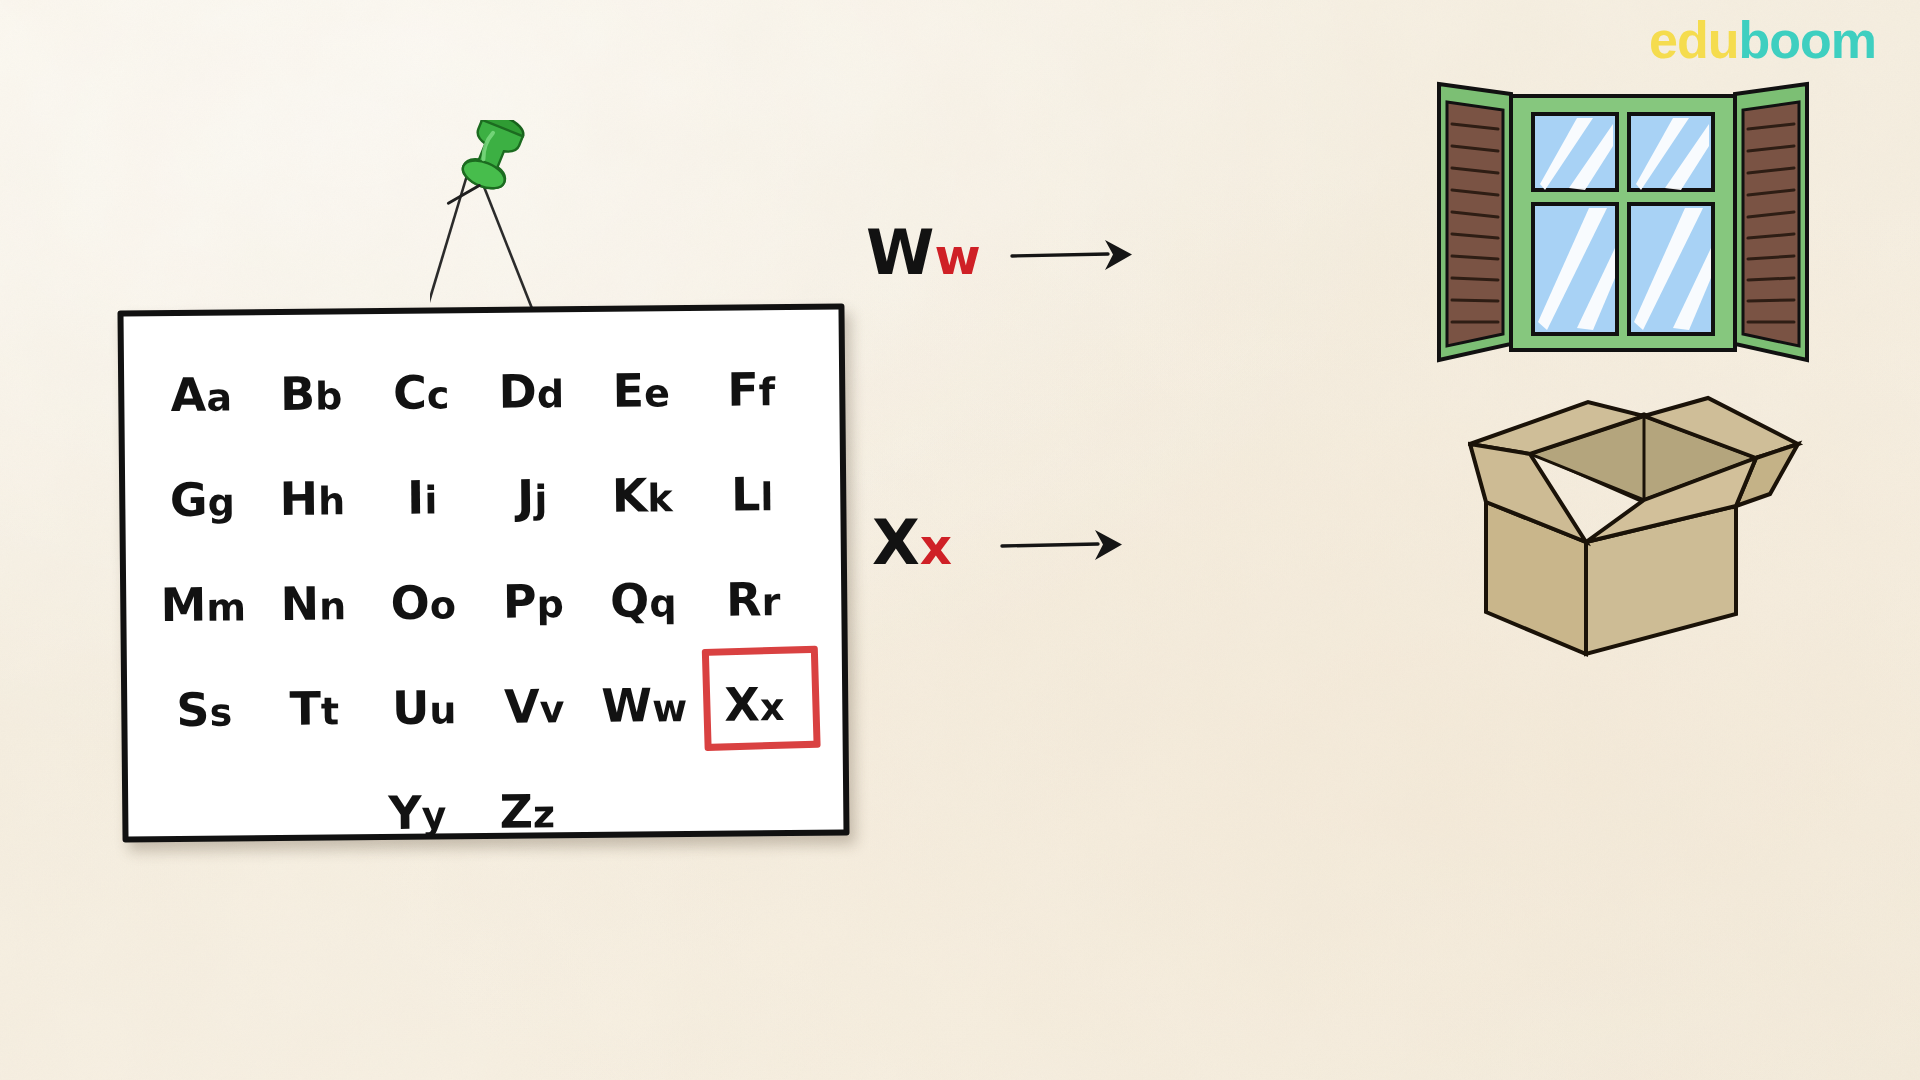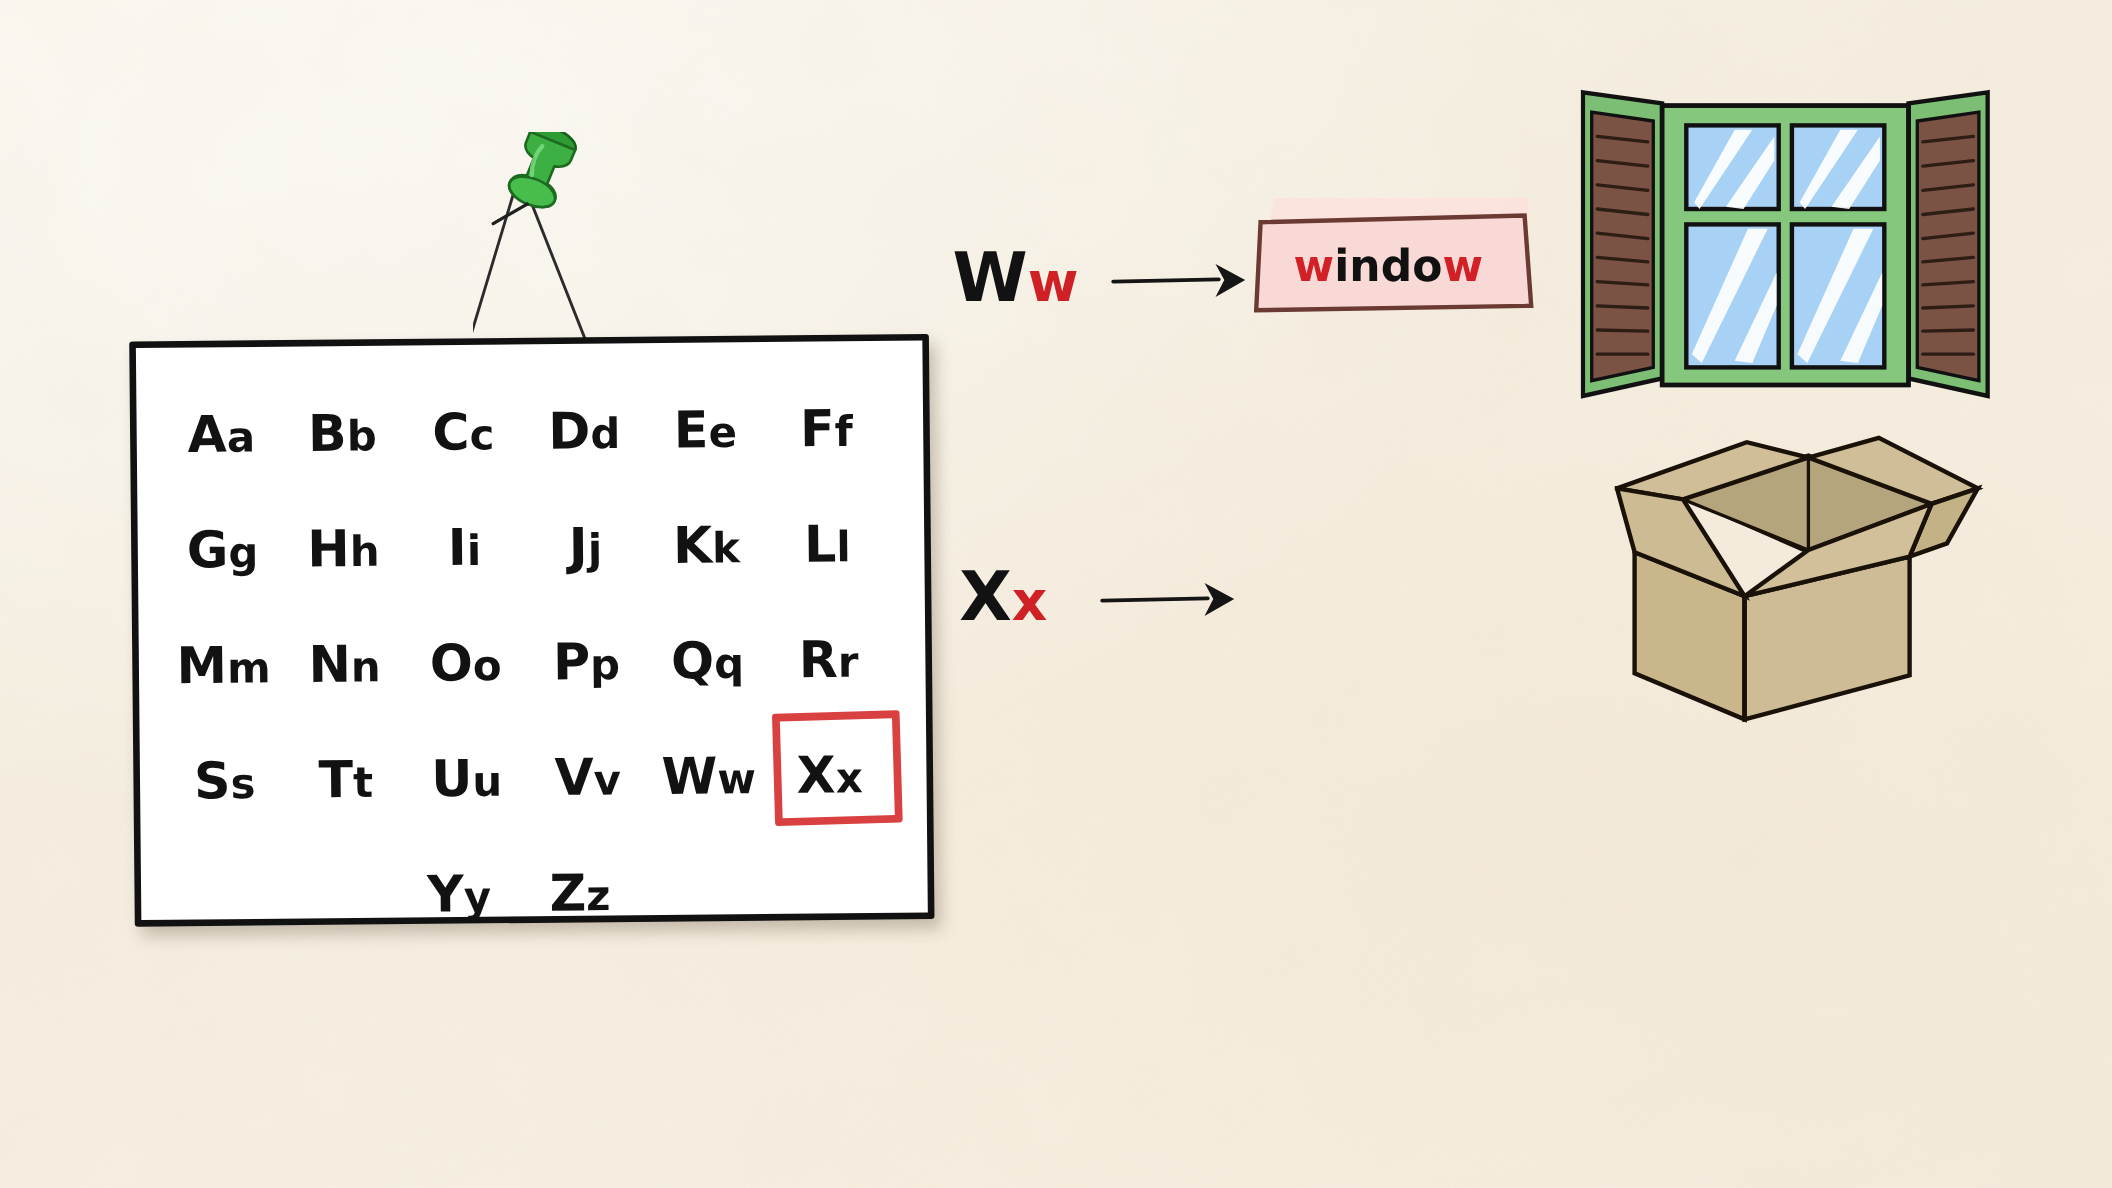--- a/index.html
+++ b/index.html
@@ -155,20 +155,23 @@
       </filter>
       <filter id="blotch">
         <feTurbulence type="fractalNoise" baseFrequency="0.009" numOctaves="4" seed="7"></feTurbulence>
         <feColorMatrix type="matrix" values="0 0 0 0 0.82  0 0 0 0 0.74  0 0 0 0 0.60  0 0 0 0.28 0"></feColorMatrix>
       </filter>
     </defs>
     <rect width="1920" height="1080" filter="url(#blotch)"></rect>
     <rect width="1920" height="1080" filter="url(#grain)"></rect>
   </svg>
 
+  <div id="logo">
+    <span class="edu">edu</span><span class="boom">boom</span>
+  </div>
 
   <div id="pin-wrap">
     <svg width="200" height="220" viewBox="0 0 200 220">
 
       <g>
         <line x1="41" y1="42" x2="-5" y2="195" stroke="#2b2b2b" stroke-width="2.6"></line>
         <line x1="45" y1="44" x2="105" y2="196" stroke="#2b2b2b" stroke-width="2.6"></line>
       </g>
 
       <g transform="rotate(22 62 34)">
@@ -228,31 +231,20 @@
       <span>W</span><span class="red">w</span>
     </div>
 
     <div class="arrow-wrap" style="left:1010px; top:230px;">
       <svg width="130" height="50" viewBox="0 0 130 50">
         <path d="M2 26 L98 24" stroke="#151515" stroke-width="3.4" fill="none" stroke-linecap="round"></path>
         <path d="M95 10 L122 24.5 L95 40 L103 24.5 Z" fill="#151515"></path>
       </svg>
     </div>
 
-    <div class="word-card" style="left:1140px; top:178px; width:260px; height:110px;">
-      <svg width="260" height="120" viewBox="0 0 260 120">
-
-        <polygon points="18,2 250,2 246,70 6,74" fill="#fbe0dd" opacity="0.85"></polygon>
-
-        <polygon points="6,24 246,18 252,100 2,104" fill="#f9d9d6" stroke="#6b3a33" stroke-width="4"></polygon>
-      </svg>
-      <div class="word-text" style="left:36px; top:44px; font-size:40px;">
-        <span class="red">w</span><span>indo</span><span class="red">w</span>
-      </div>
-    </div>
   </div>
 
   <div class="pair-row" style="left:0;top:0;width:1920px;height:1080px;">
 
     <div class="big-letter" style="left:872px; top:512px;">
       <span>X</span><span class="red">x</span>
     </div>
 
     <div class="arrow-wrap" style="left:1000px; top:520px;">
       <svg width="130" height="50" viewBox="0 0 130 50">

